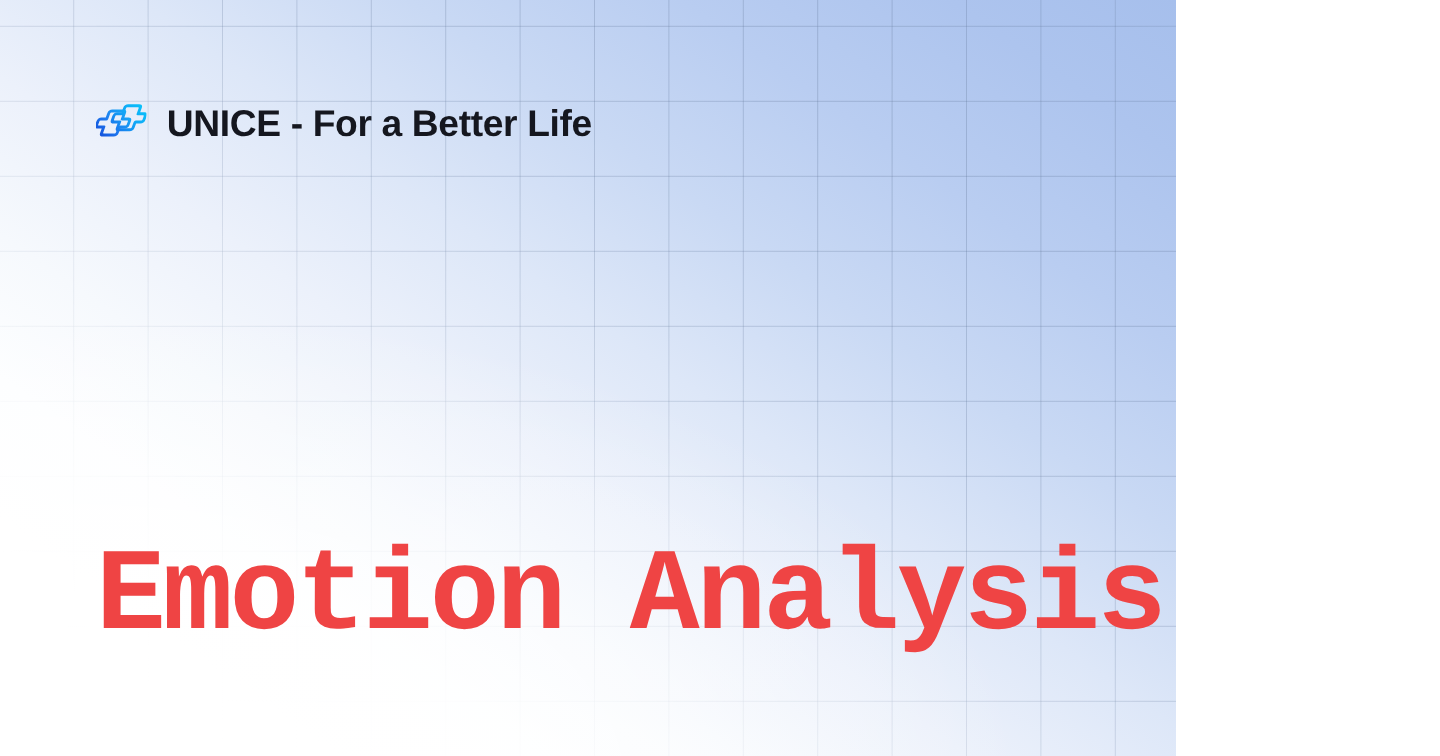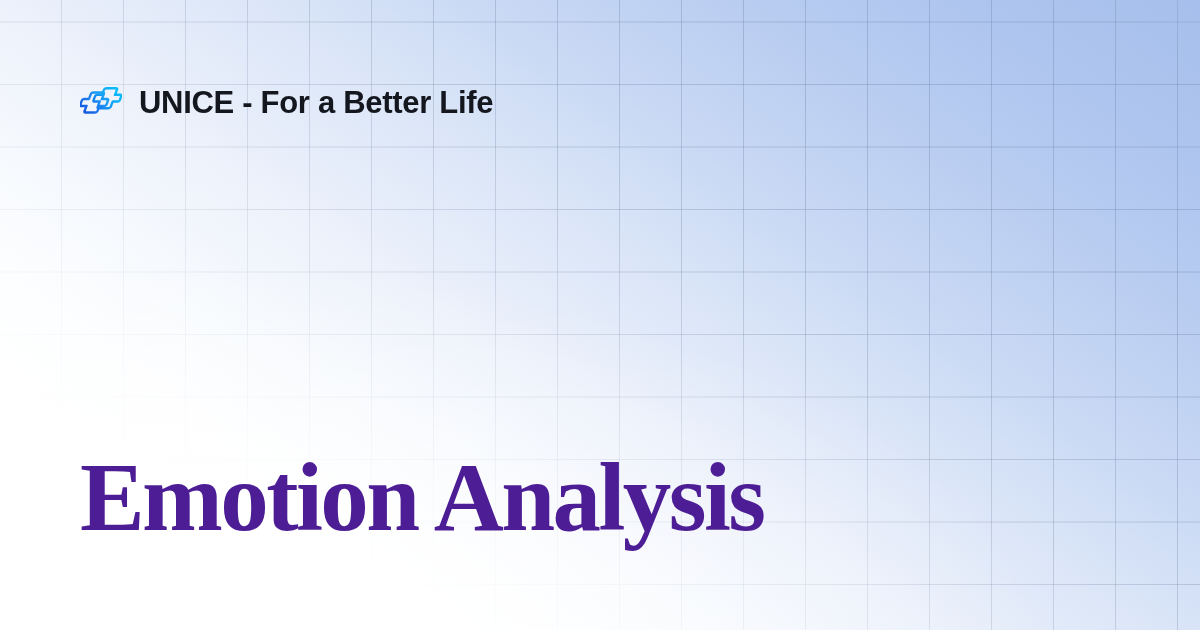--- a/index.html
+++ b/index.html
@@ -9,21 +9,21 @@
   body {
     width: 1200px;
     height: 630px;
     overflow: hidden;
     font-family: "Liberation Sans", sans-serif;
     background: #ffffff;
   }
 
   #og-card {
     position: relative;
-    width: 1200px;
+    width: 980px;
     height: 630px;
     overflow: hidden;
     background: #ffffff;
   }
 
   
   .bg-gradient {
     position: absolute;
     inset: 0;
     background:
@@ -109,25 +109,25 @@
     color: #15171f;
     white-space: nowrap;
     line-height: 1;
   }
 
   
   .headline {
     position: absolute;
     left: 80px;
     top: 449px;
-    font-family: Liberation Serif, serif;
+    font-family: Liberation Mono, monospace;
     font-size: 97px;
     font-weight: 700;
     letter-spacing: -2.6px;
-    color: #4c1d95;
+    color: #ef4444;
     line-height: 1.02;
     white-space: nowrap;
     margin: 0;
   }
 </style>
 </head>
 <body>
 
 <div id="og-card">
 

